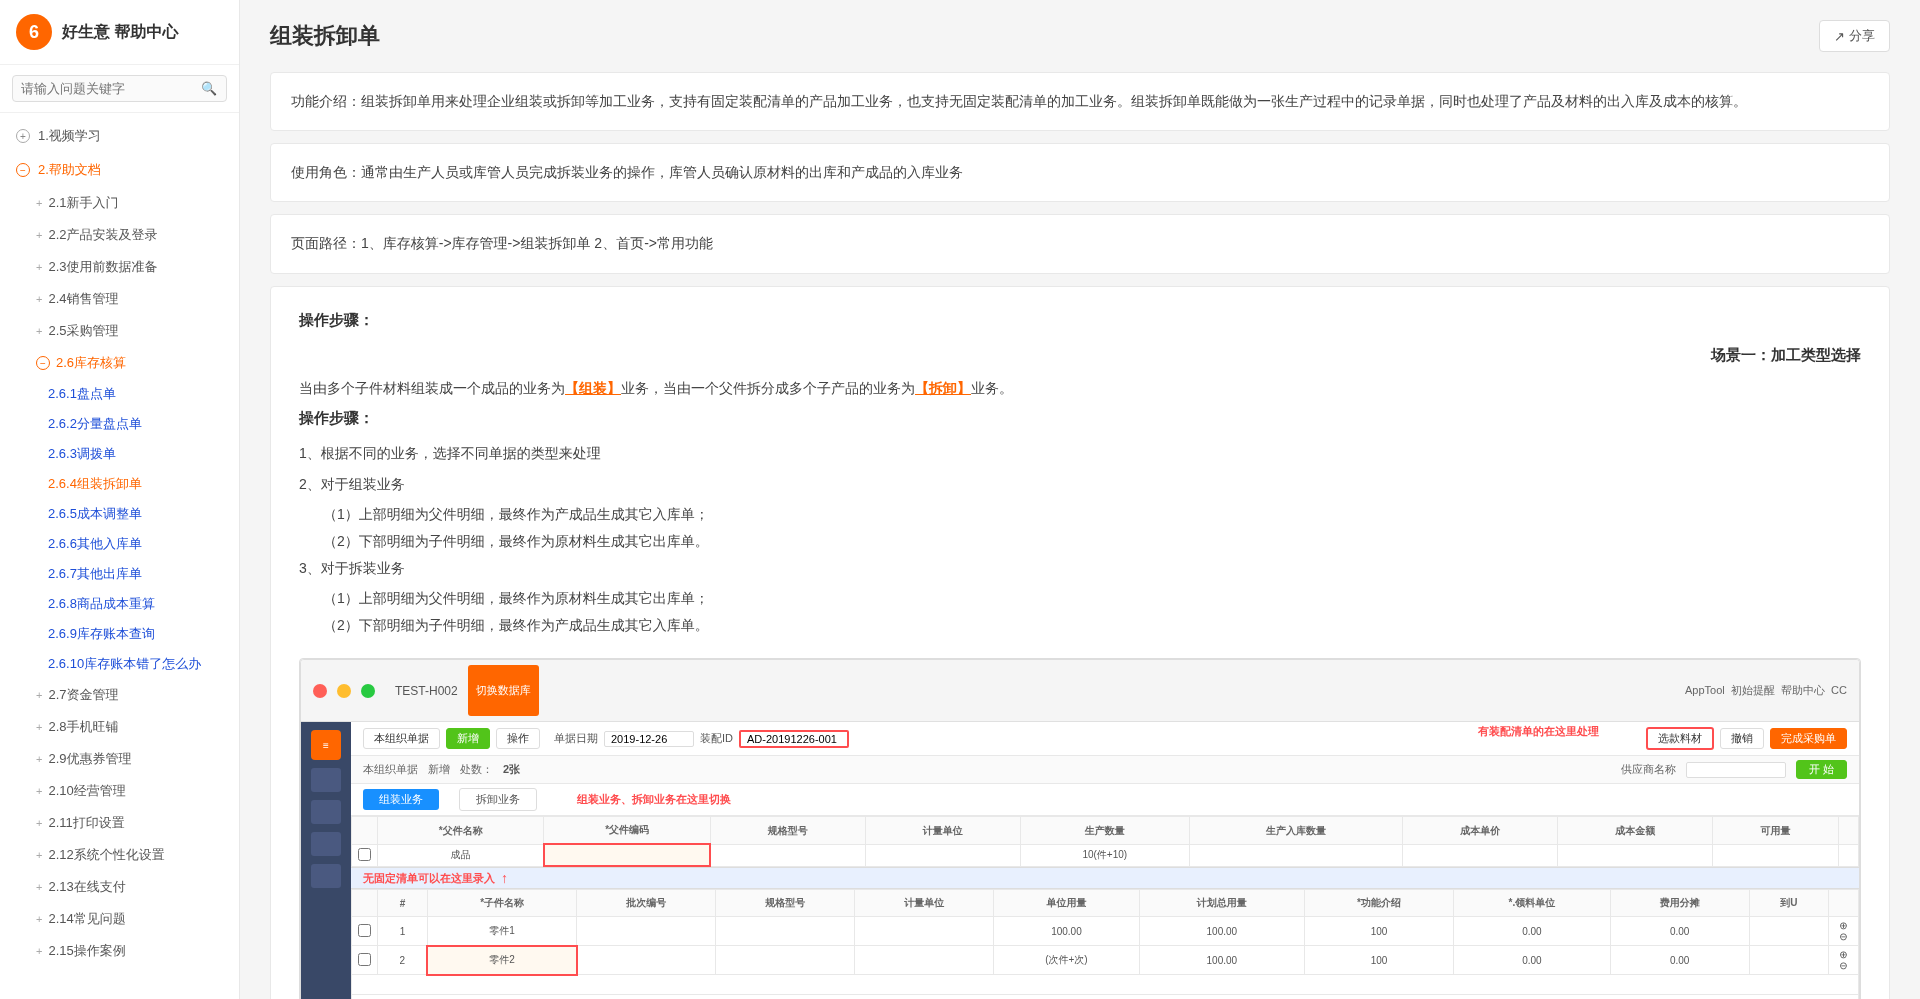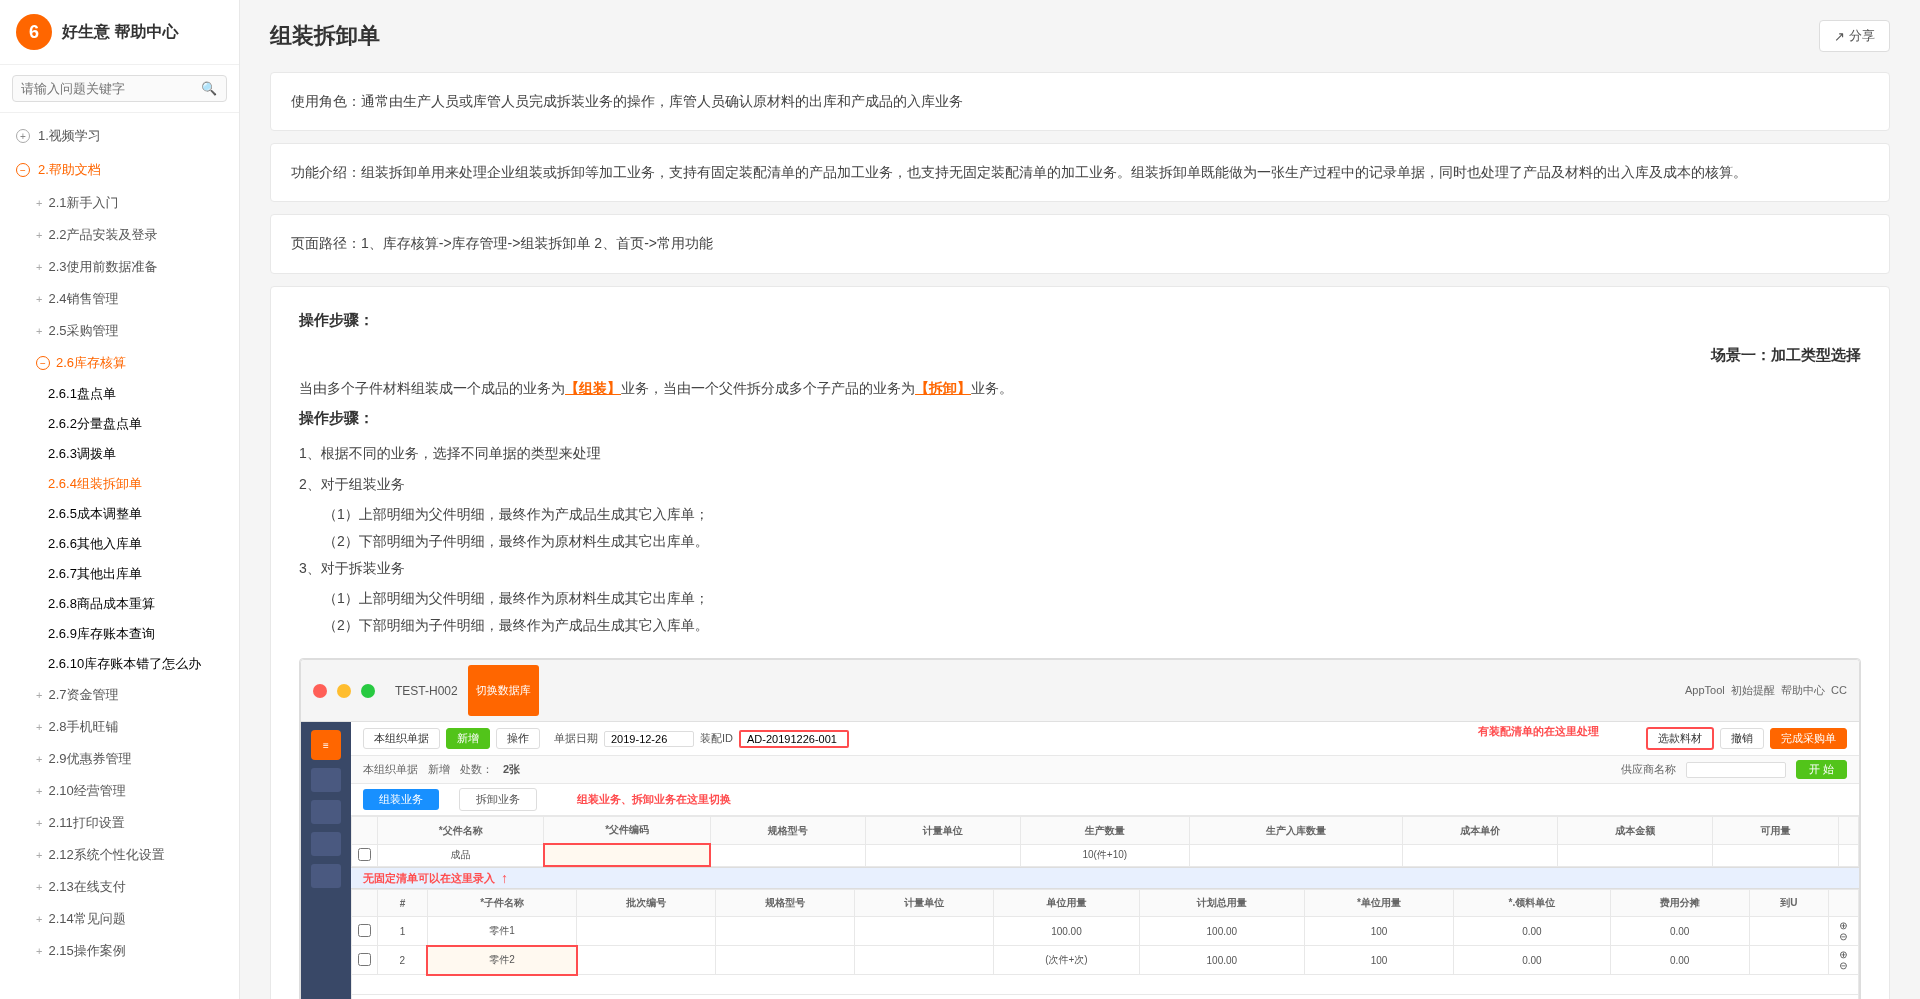--- a/index.html
+++ b/index.html
@@ -84,21 +84,21 @@
     .nav-sub-list { padding-left: 0; }
     .nav-sub-item {
       display: flex; align-items: center;
       padding: 7px 16px 7px 36px;
       font-size: 13px; color: #555; cursor: pointer;
     }
     .nav-sub-item.active { color: #f60; }
     
     .nav-sub-sub-item {
       padding: 6px 16px 6px 48px;
-      font-size: 13px; color: #000000; cursor: pointer;
+      font-size: 13px; color: #1d4ed8; cursor: pointer;
     }
     .nav-sub-sub-item.active { color: #f60; }
     
     
     #main {
       flex: 1;
       overflow-y: auto;
       background: #f5f5f5;
       padding: 20px 30px;
     }
@@ -351,24 +351,24 @@
 <div id="main">
   <div id="page-header">
     <h1 id="page-title">组装拆卸单</h1>
     <button id="share-btn">
       <span style="margin-right:4px;">↗</span>
       <span>分享</span>
     </button>
   </div>
 
   <div class="content-card">
+    <span>功能介绍：组装拆卸单用来处理企业组装或拆卸等加工业务，支持有固定装配清单的产品加工业务，也支持无固定装配清单的加工业务。组装拆卸单既能做为一张生产过程中的记录单据，同时也处理了产品及材料的出入库及成本的核算。</span>
+  </div>
+  <div class="content-card">
     <span>使用角色：通常由生产人员或库管人员完成拆装业务的操作，库管人员确认原材料的出库和产成品的入库业务</span>
-  </div>
-  <div class="content-card">
-    <span>功能介绍：组装拆卸单用来处理企业组装或拆卸等加工业务，支持有固定装配清单的产品加工业务，也支持无固定装配清单的加工业务。组装拆卸单既能做为一张生产过程中的记录单据，同时也处理了产品及材料的出入库及成本的核算。</span>
   </div>
   <div class="content-card">
     <span>页面路径：1、库存核算-&gt;库存管理-&gt;组装拆卸单  2、首页-&gt;常用功能</span>
   </div>
 
   <div id="content-body">
     <div class="section-title">操作步骤：</div>
 
     <div class="scene-title">场景一：加工类型选择</div>
 
@@ -497,21 +497,21 @@
                 <thead>
                   <tr>
                     <th style="width:20px;"></th>
                     <th>#</th>
                     <th>*子件名称</th>
                     <th>批次编号</th>
                     <th>规格型号</th>
                     <th>计量单位</th>
                     <th>单位用量</th>
                     <th>计划总用量</th>
-                    <th>*单位用量</th>
+                    <th>*功能介绍</th>
                     <th>*.领料单位</th>
                     <th>费用分摊</th>
                     <th>到U</th>
                     <th style="width:30px;"></th>
                   </tr>
                 </thead>
                 <tbody>
                   <tr>
                     <td><input type="checkbox" style=""></td>
                     <td>1</td>

